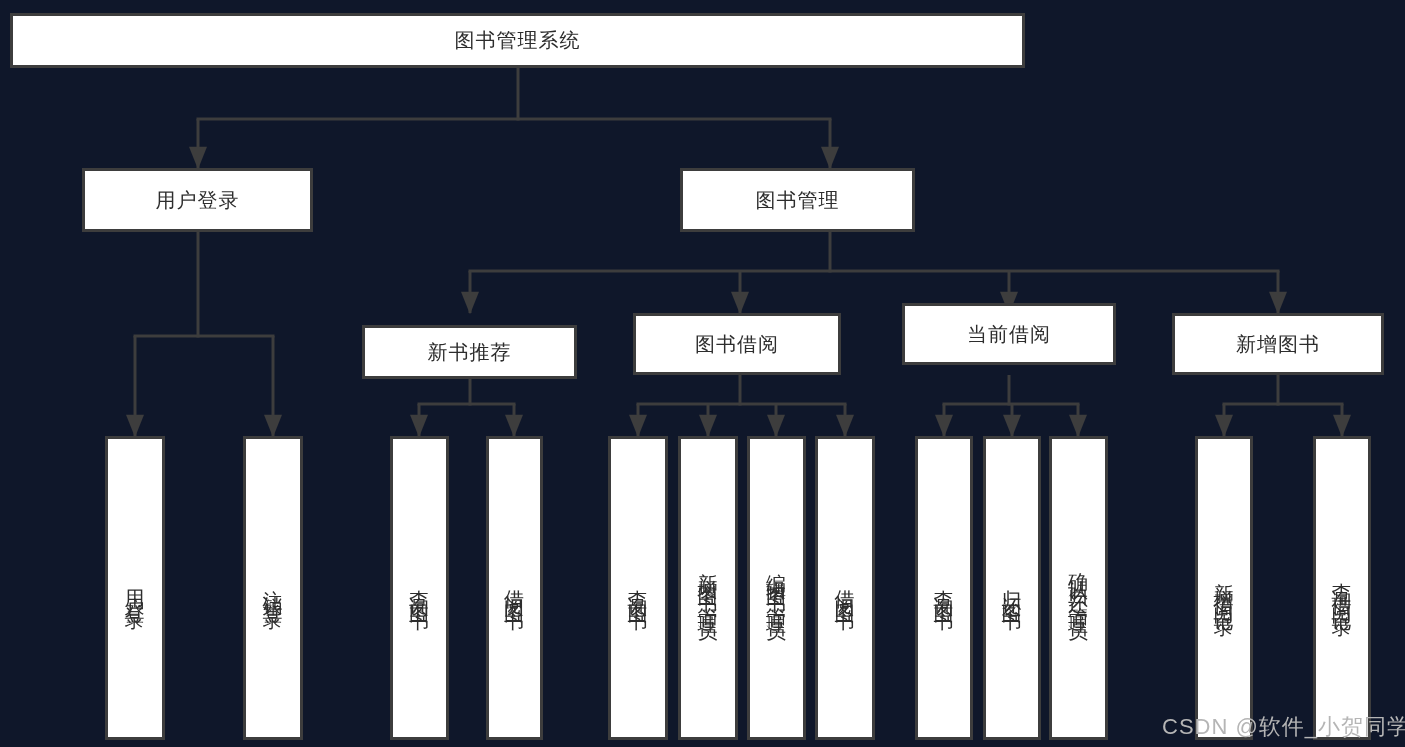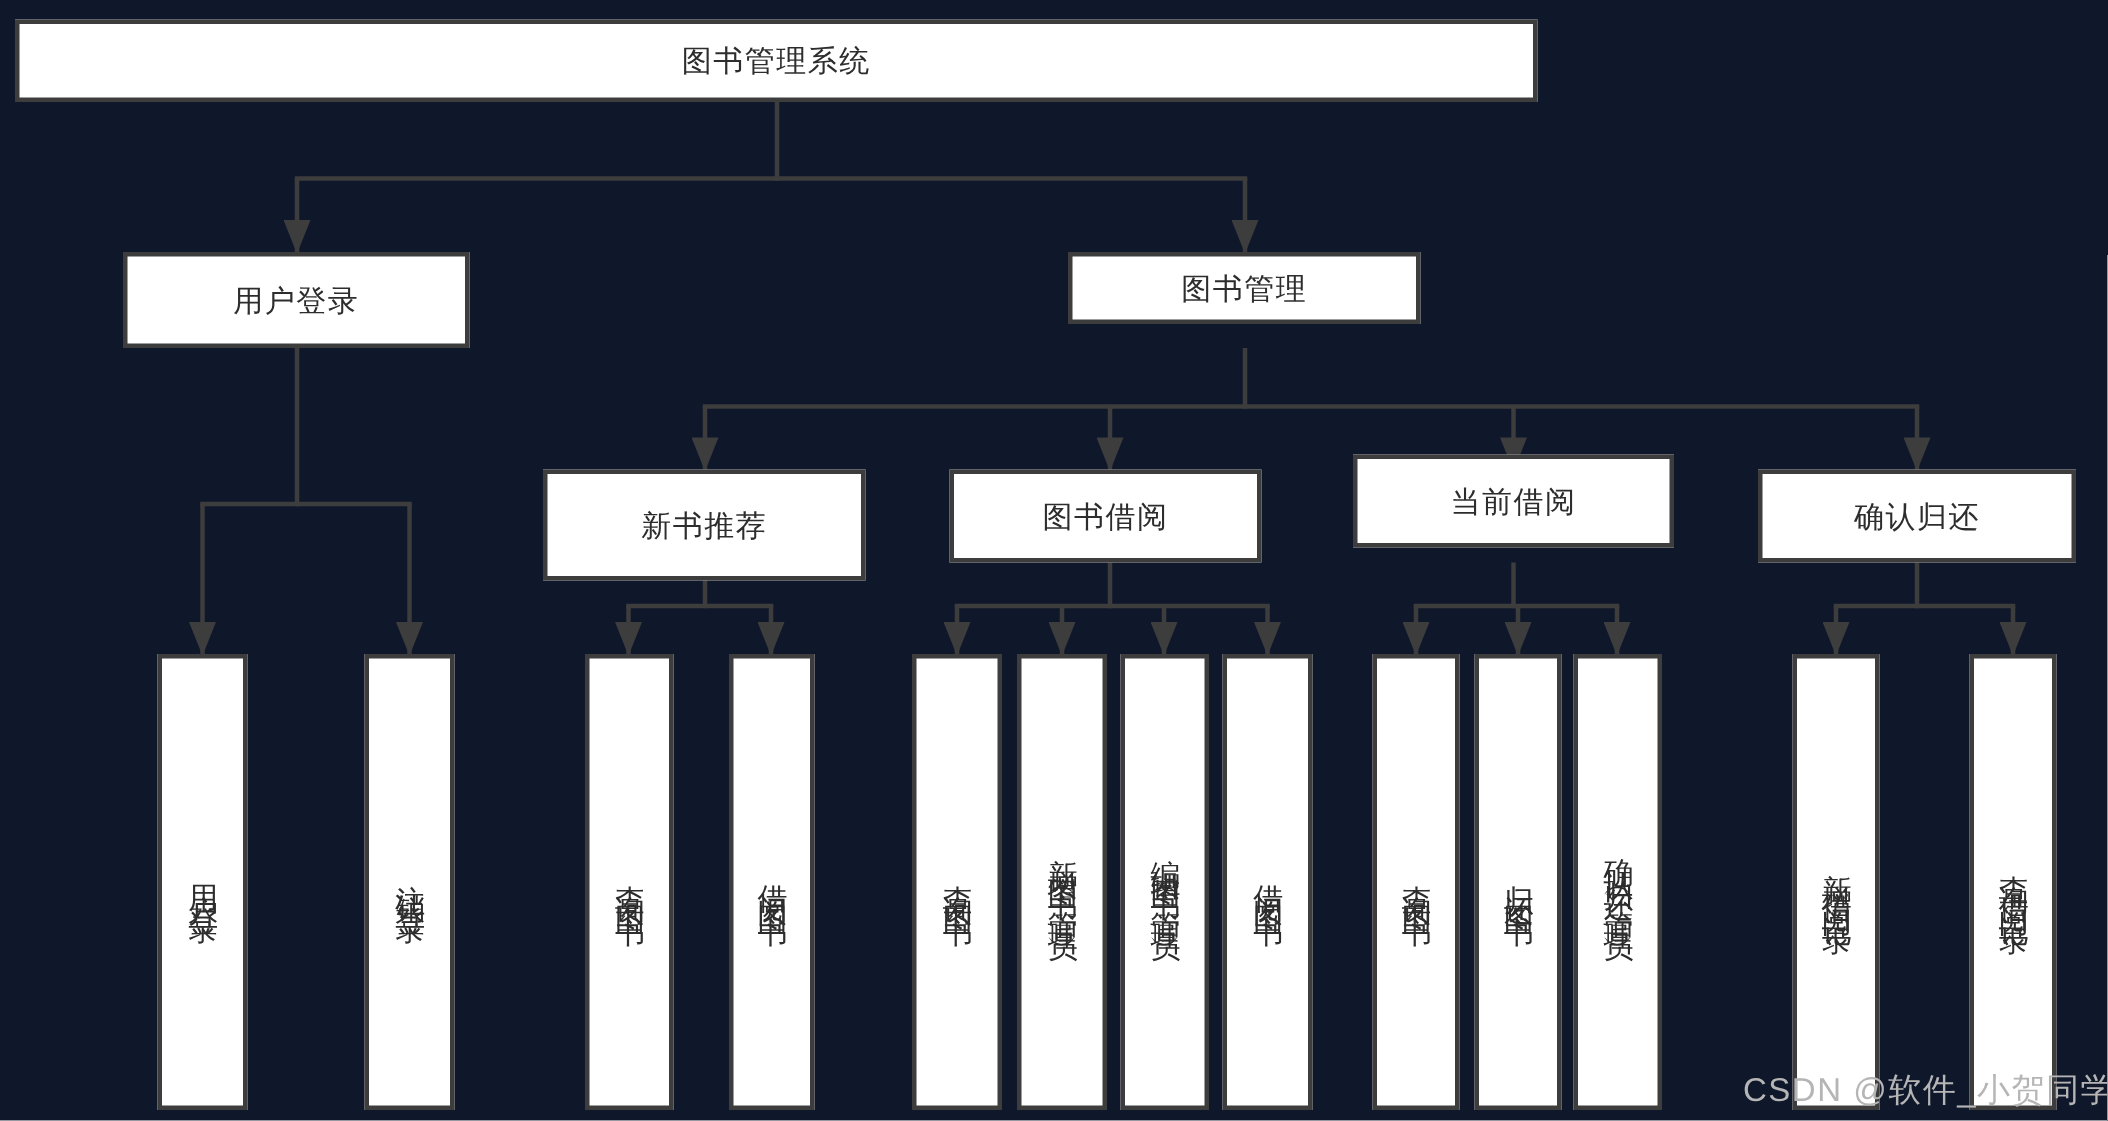--- a/index.html
+++ b/index.html
@@ -78,35 +78,35 @@
     </g>
   </svg>
 
   <div class="box h" style="left:10px;top:13px;width:1015px;height:55px">
     <span>图书管理系统</span>
   </div>
 
   <div class="box h" style="left:82px;top:168px;width:231px;height:64px">
     <span>用户登录</span>
   </div>
-  <div class="box h" style="left:712px;top:168px;width:235px;height:48px">
+  <div class="box h" style="left:680px;top:168px;width:235px;height:64px">
     <span>图书管理</span>
   </div>
 
-  <div class="box h" style="left:362px;top:313px;width:215px;height:74px">
+  <div class="box h" style="left:362px;top:325px;width:215px;height:54px">
     <span>新书推荐</span>
   </div>
   <div class="box h" style="left:633px;top:313px;width:208px;height:62px">
     <span>图书借阅</span>
   </div>
   <div class="box h" style="left:902px;top:303px;width:214px;height:62px">
     <span>当前借阅</span>
   </div>
   <div class="box h" style="left:1172px;top:313px;width:212px;height:62px">
-    <span>确认归还</span>
+    <span>新增图书</span>
   </div>
 
   <div class="box v" style="left:105px;top:436px;width:60px;height:304px">
     <span>用户登录</span>
   </div>
   <div class="box v" style="left:243px;top:436px;width:60px;height:304px">
     <span>注销登录</span>
   </div>
 
   <div class="box v" style="left:390px;top:436px;width:59px;height:304px">

